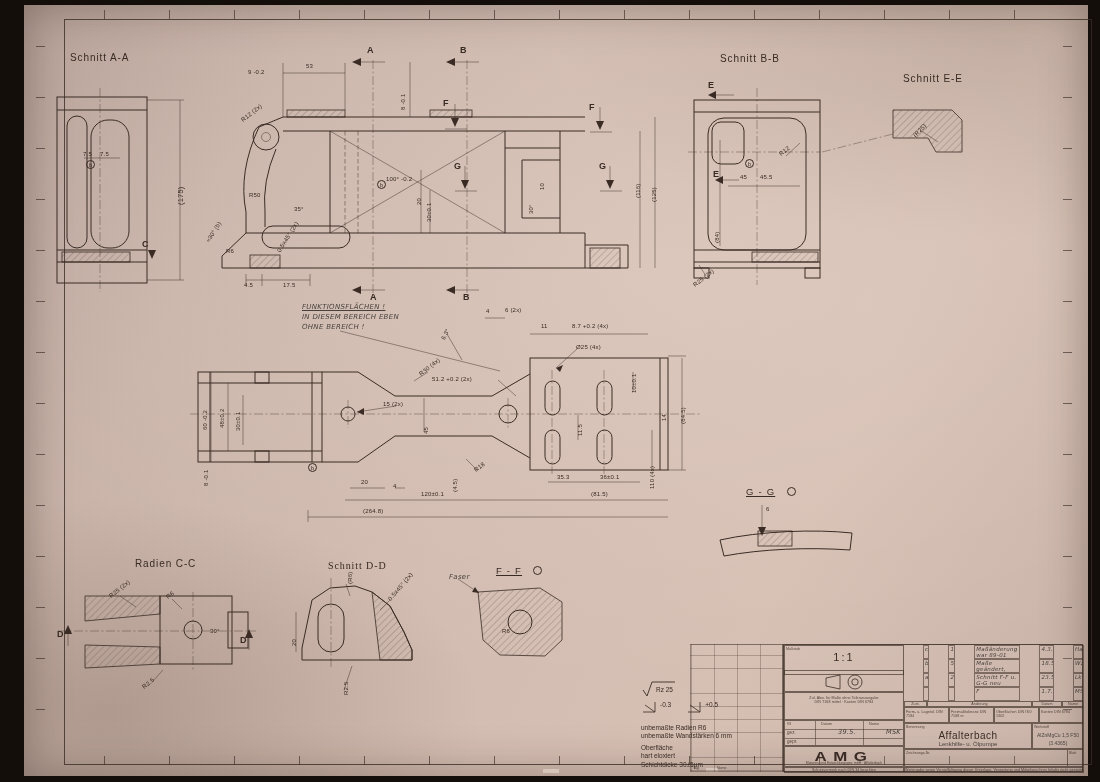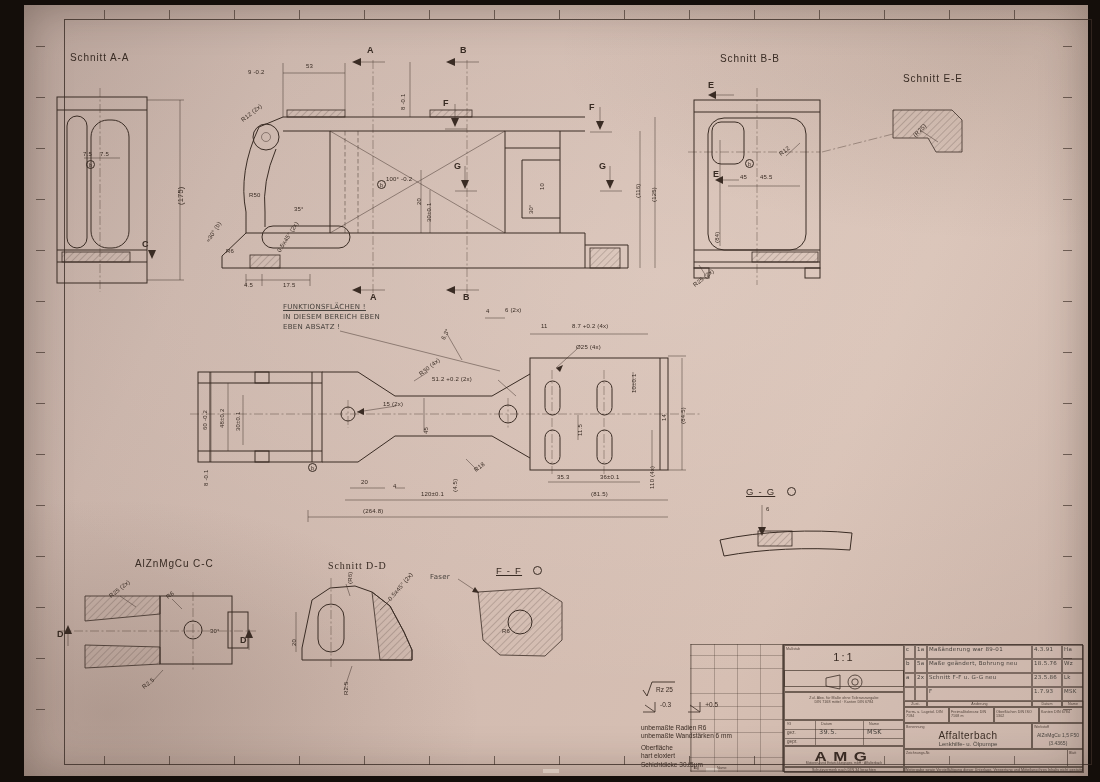--- a/index.html
+++ b/index.html
@@ -29,21 +29,21 @@
   .cl{fill:none;stroke:var(--line);stroke-width:.5;stroke-dasharray:9 2.5 2 2.5;opacity:.75;}
   .hid{stroke-dasharray:4.5 2.5;}
   .ha{fill:url(#h);stroke:var(--line);stroke-width:.8;}
   .ar{fill:var(--line);stroke:none;}
   .ann{position:absolute;font-size:7.5px;white-space:nowrap;transform-origin:0 0;letter-spacing:.2px;color:#382b23;}
   .sm{font-size:6px;}
   .title{font-size:10px;letter-spacing:.9px;}
   .letter{font-size:9px;font-weight:bold;}
   .secul{font-size:9.5px;letter-spacing:1.2px;text-decoration:underline;}
   .circ{width:9px;height:9px;border:.8px solid #382b23;border-radius:50%;font-size:5.5px;line-height:8px;text-align:center;letter-spacing:0;}
-  .hw{font-size:7px;color:var(--hw);font-family:"DejaVu Sans",sans-serif;letter-spacing:.3px;}
+  .hw{font-style:italic;font-size:7px;color:var(--hw);font-family:"DejaVu Sans",sans-serif;letter-spacing:.3px;margin-left:19px;}
   .hwu{text-decoration:underline;}
   
   .notes{position:absolute;left:641px;top:681px;width:170px;font-size:6.5px;line-height:1.1;}
   .notes .row{display:flex;align-items:flex-end;gap:3px;margin-bottom:2px;}
   .notes .lbl{font-size:6.5px;}
   .notes .nline{margin-top:1.5px;}
   .gap{height:6px;}
   
   .tb{position:absolute;left:783px;top:644px;width:300px;height:128px;border:1.2px solid rgba(58,44,36,.85);background:rgba(225,206,194,.12);}
   .c{position:absolute;border:.7px solid rgba(58,44,36,.65);overflow:hidden;}
@@ -202,21 +202,21 @@
     <rect class="ha" x="758" y="531" width="34" height="15"></rect>
     <path class="t" d="M762 505V529"></path>
     <polygon class="ar" points="758,527 766,527 762,536"></polygon>
   </g>
 </svg>
 
 <div>
   <span class="ann title" style="left: 70px; top: 52px;">Schnitt A-A</span>
     <span class="ann title" style="left: 720px; top: 53px;">Schnitt B-B</span>
     <span class="ann title" style="left: 903px; top: 73px;">Schnitt E-E</span>
-    <span class="ann title" style="left: 135px; top: 558px;">AlZnMgCu C-C</span>
+    <span class="ann title" style="left: 135px; top: 558px;">Radien C-C</span>
     <span class="ann title" style="left: 328px; top: 560px; font-family: Liberation Serif, serif;">Schnitt D-D</span>
     <span class="ann secul" style="left: 496px; top: 565px;">F - F</span>
     <span class="ann secul" style="left: 746px; top: 486px;">G - G</span>
     <span class="ann letter" style="left: 367px; top: 45px;">A</span>
     <span class="ann letter" style="left: 460px; top: 45px;">B</span>
     <span class="ann letter" style="left: 370px; top: 292px;">A</span>
     <span class="ann letter" style="left: 463px; top: 292px;">B</span>
     <span class="ann letter" style="left: 443px; top: 98px;">F</span>
     <span class="ann letter" style="left: 589px; top: 102px;">F</span>
     <span class="ann letter" style="left: 454px; top: 161px;">G</span>
@@ -293,21 +293,21 @@
     <span class="ann sm" style="left: 141px; top: 685px; transform: rotate(-38deg);">R2.5</span>
     <span class="ann sm" style="left: 347px; top: 584px; transform: rotate(-90deg);">(R6)</span>
     <span class="ann sm" style="left: 387px; top: 598px; transform: rotate(-50deg);">0.5x45° (2x)</span>
     <span class="ann sm" style="left: 343px; top: 695px; transform: rotate(-90deg);">R2.5</span>
     <span class="ann sm" style="left: 291px; top: 646px; transform: rotate(-90deg);">20</span>
     <span class="ann hw" style="left: 430px; top: 573px;">Faser</span>
     <span class="ann sm" style="left: 502px; top: 628px;">R6</span>
     <span class="ann sm" style="left: 766px; top: 506px;">6</span>
     <span class="ann hw hwu" style="left: 283px; top: 303px;">FUNKTIONSFLÄCHEN !</span>
     <span class="ann hw" style="left: 283px; top: 313px;">IN DIESEM BEREICH EBEN</span>
-    <span class="ann hw" style="left: 283px; top: 323px;">EBEN ABSATZ !</span>
+    <span class="ann hw" style="left: 283px; top: 323px;">OHNE BEREICH !</span>
 </div>
 
 <div class="notes">
   <div class="row">
     <svg width="36" height="16">
       <path d="M2 9L6 15L11 1H34" fill="none" stroke="#3a2c24" stroke-width="0.9"></path>
     </svg>
     <span class="lbl" style="margin-left:-24px;margin-bottom:4px">Rz 25</span>
   </div>
   <div class="row">
@@ -329,21 +329,21 @@
   <div class="nline">Schichtdicke 30±5µm</div>
 </div>
 
 <div class="grid">
   <span style="left:2px;bottom:1px">Tag</span>
   <span style="left:26px;bottom:1px">Name</span>
 </div>
 
 <div class="tb">
 
-  <div class="c" style="left:0;top:0;width:120px;height:42px">
+  <div class="c" style="left:0;top:0;width:120px;height:30px">
     <span class="hdr">Maßstab</span>
     <span class="scaleval">1:1</span>
   </div>
   <div class="c" style="left:0;top:25px;width:120px;height:22px">
     <svg width="46" height="16" style="position:absolute;left:37px;top:3px">
       <polygon points="4,4 18,1 18,15 4,12" fill="none" stroke="#3a2c24" stroke-width="0.8"></polygon>
       <circle cx="33" cy="8" r="7" fill="none" stroke="#3a2c24" stroke-width="0.8"></circle>
       <circle cx="33" cy="8" r="3.2" fill="none" stroke="#3a2c24" stroke-width="0.8"></circle>
     </svg>
   </div>

